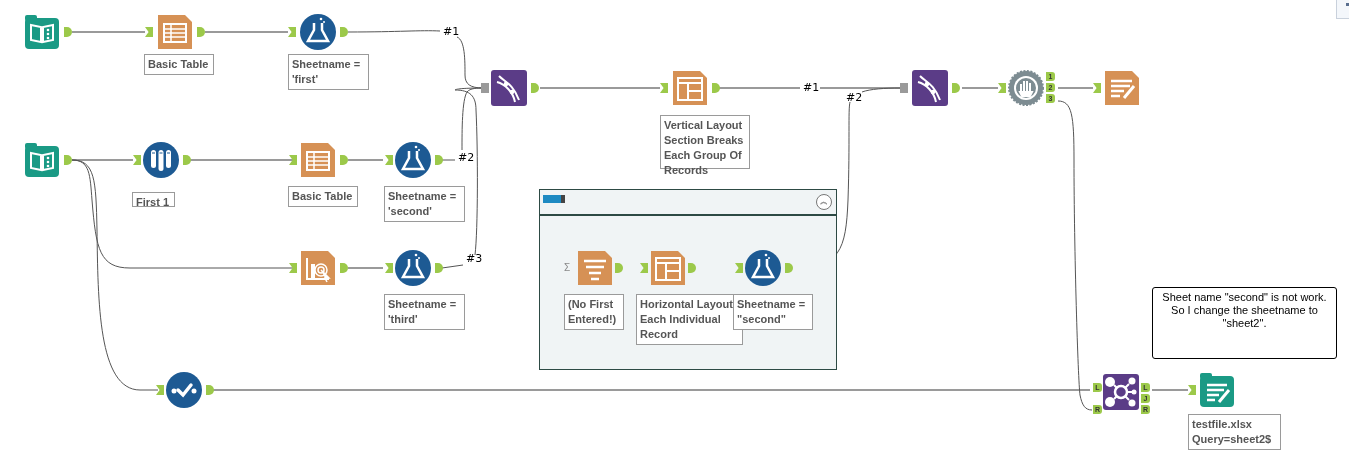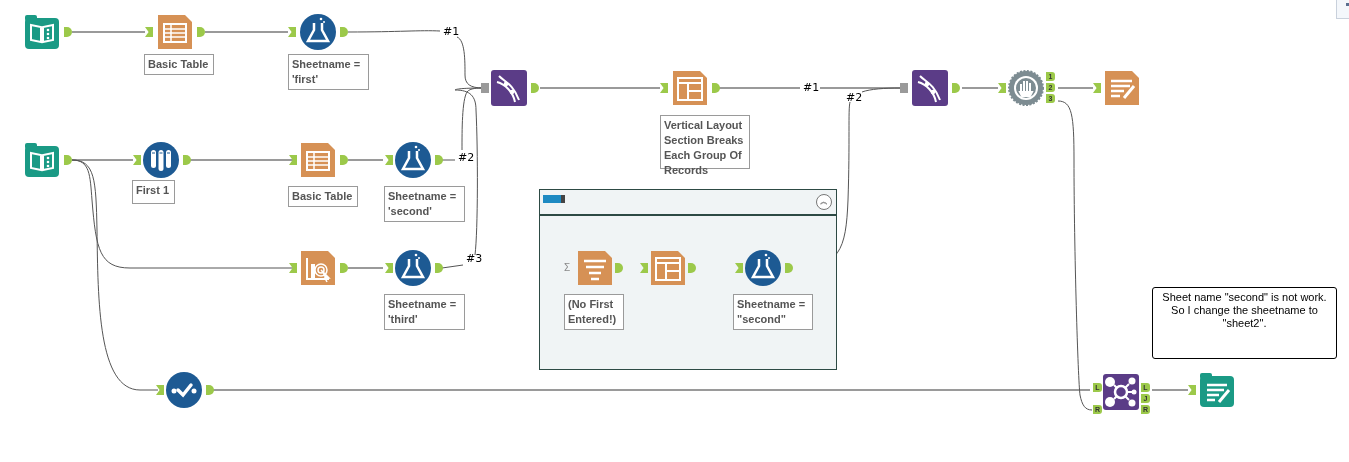--- a/index.html
+++ b/index.html
@@ -121,21 +121,21 @@
   <div class="tool" style="left:143px;top:142px">
     <svg viewBox="0 0 36 36">
         <circle cx="18" cy="18" r="18" fill="#1d5a93"></circle>
         <rect x="8" y="8" width="5" height="18" rx="2.5" fill="#fff"></rect>
         <rect x="15.5" y="8" width="5" height="21" rx="2.5" fill="#fff"></rect>
         <rect x="23" y="8" width="5" height="18" rx="2.5" fill="#fff"></rect>
         <path d="M9 11 H12 M16.5 11 H19.5 M24 11 H27" stroke="#1d5a93" stroke-width="1"></path>
       </svg>
   </div>
   <div class="anchor-out" style="left:183px;top:155px"></div>
-  <div class="anno" style="left:132px;top:180px;width:43px;height:24px">First 1</div>
+  <div class="anno" style="left:132px;top:192px;width:43px;height:15px">First 1</div>
 
   <div class="anchor-in" style="left:289px;top:155px"></div>
   <div class="tool" style="left:300px;top:142px">
     <svg viewBox="0 0 36 36">
         <path d="M1 1 H28 L35 8 V35 H1 Z" fill="#d69155"></path>
         <rect x="7" y="10" width="22" height="18" fill="none" stroke="#fff" stroke-width="2"></rect>
         <path d="M7 15 H29 M7 19 H29 M7 23 H29 M14 10 V28" stroke="#fff" stroke-width="1.5"></path>
       </svg>
   </div>
   <div class="anchor-out" style="left:340px;top:155px"></div>
@@ -266,20 +266,23 @@
 
   <div class="anchor-in" style="left:640px;top:263px"></div>
   <div class="tool" style="left:650px;top:250px">
     <svg viewBox="0 0 36 36">
         <path d="M1 1 H28 L35 8 V35 H1 Z" fill="#d69155"></path>
         <rect x="6" y="8" width="24" height="22" fill="none" stroke="#fff" stroke-width="2"></rect>
         <path d="M6 13 H30 M16 13 V30 M16 21 H30" stroke="#fff" stroke-width="2"></path>
       </svg>
   </div>
   <div class="anchor-out" style="left:688px;top:263px"></div>
+  <div class="anno" style="left:636px;top:294px;width:107px;height:51px">Horizontal Layout
+Each Individual
+Record</div>
 
   <div class="anchor-in" style="left:735px;top:263px"></div>
   <div class="tool" style="left:745px;top:250px">
     <svg viewBox="0 0 36 36">
         <circle cx="18" cy="18" r="18" fill="#1d5a93"></circle>
         <path d="M14 9 V16 L8 27 H28 L22 16 V9" fill="none" stroke="#fff" stroke-width="2.5"></path>
         <circle cx="17" cy="22" r="1.6" fill="#1d5a93"></circle>
         <circle cx="21" cy="5" r="1.3" fill="#fff"></circle>
         <circle cx="24" cy="8" r="1" fill="#fff"></circle>
       </svg>
@@ -325,15 +328,17 @@
 
   <div class="anchor-in" style="left:1188px;top:385px"></div>
   <div class="tool" style="left:1199px;top:372px">
     <svg viewBox="0 0 36 36">
         <rect x="1" y="4" width="34" height="31" rx="4" fill="#1a9a85"></rect>
         <rect x="1" y="1" width="12" height="6" rx="2" fill="#1a9a85"></rect>
         <path d="M8 13 H28 M8 18 H25 M8 23 H20 M8 28 H16" stroke="#fff" stroke-width="2.5"></path>
         <path d="M20 30 L30 18" stroke="#fff" stroke-width="3"></path>
       </svg>
   </div>
+  <div class="anno" style="left:1188px;top:414px;width:93px;height:36px">testfile.xlsx
+Query=sheet2$</div>
 
   <div class="corner-widget"></div>
 </div>
 
 </body></html>

